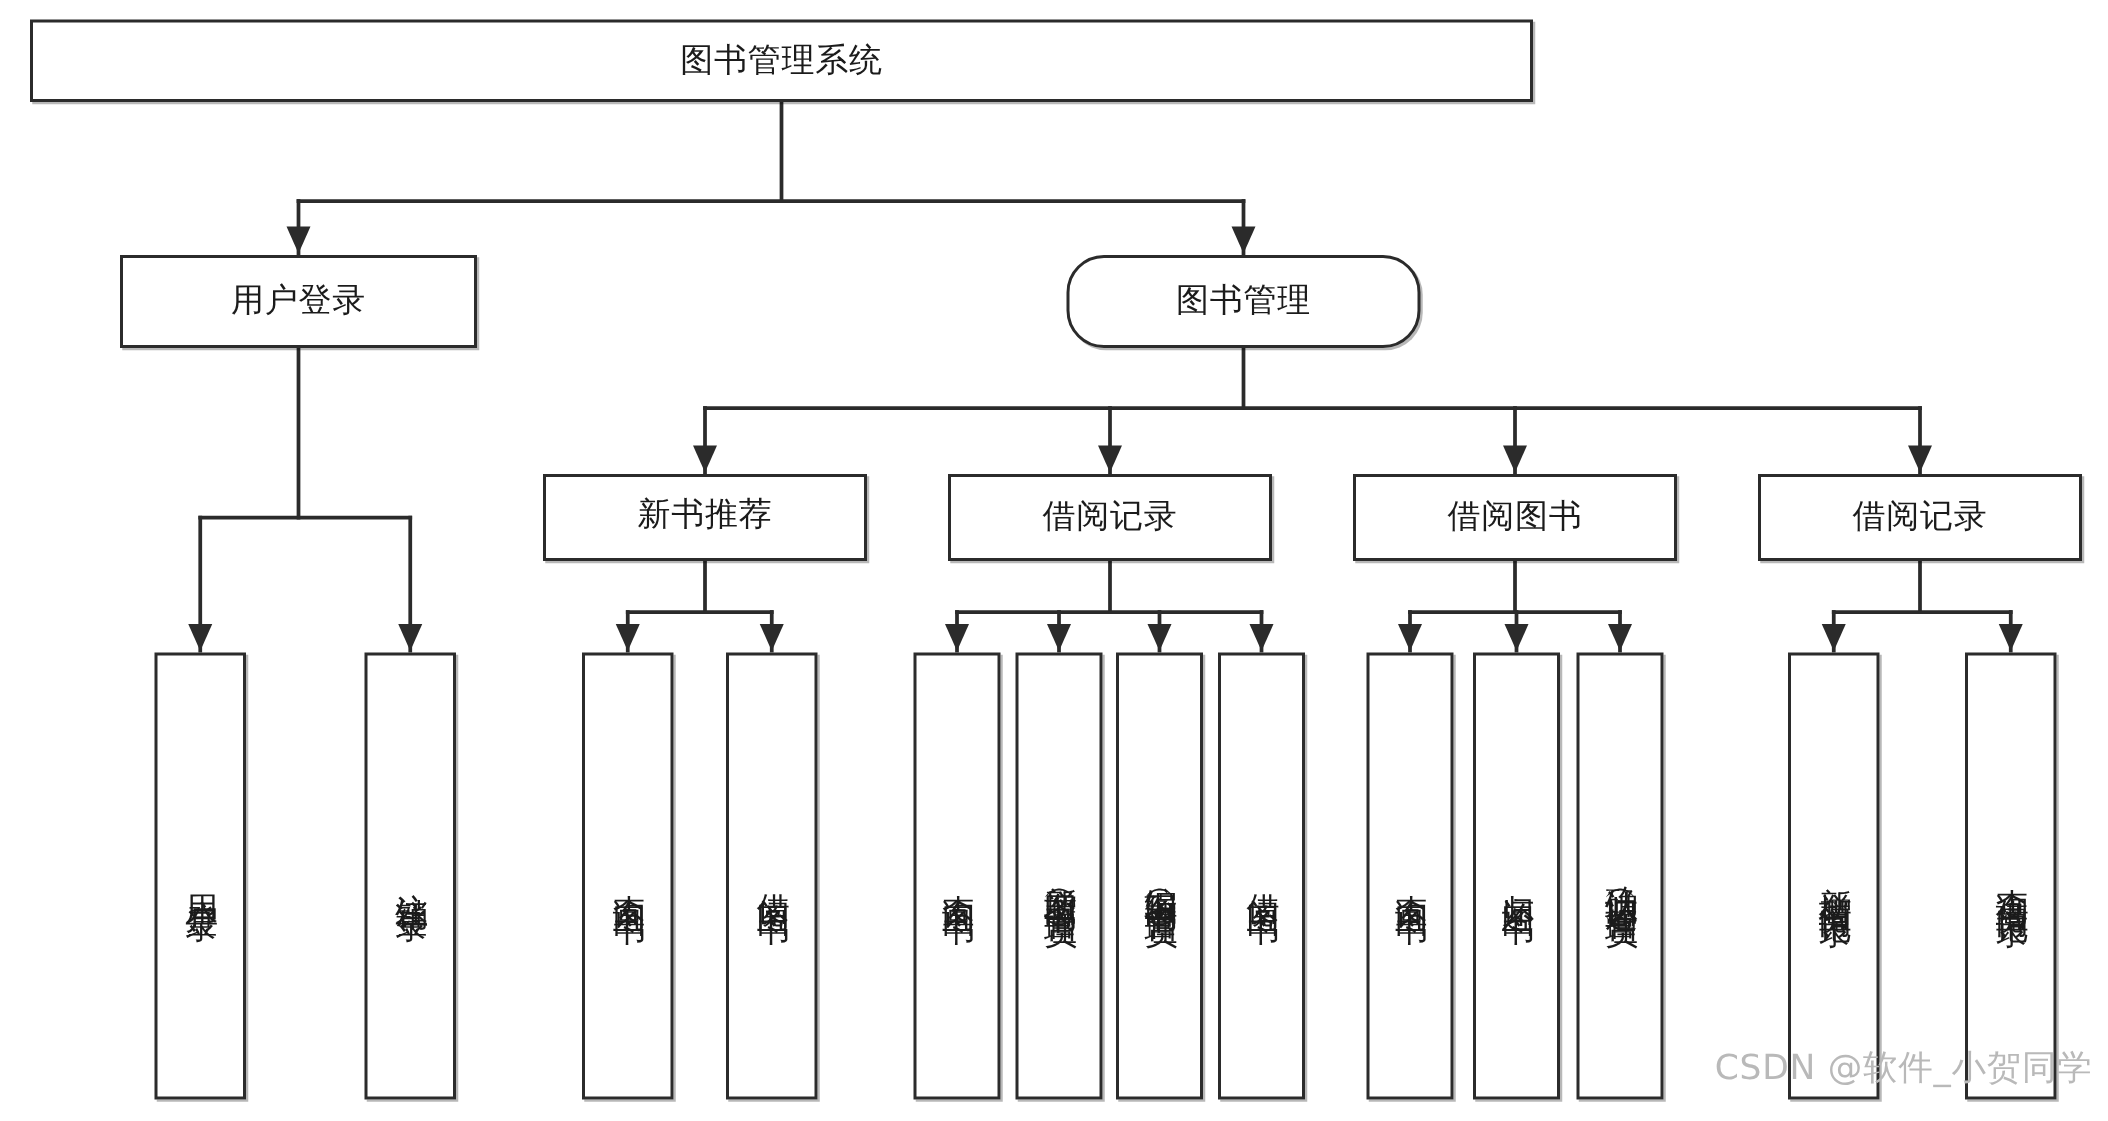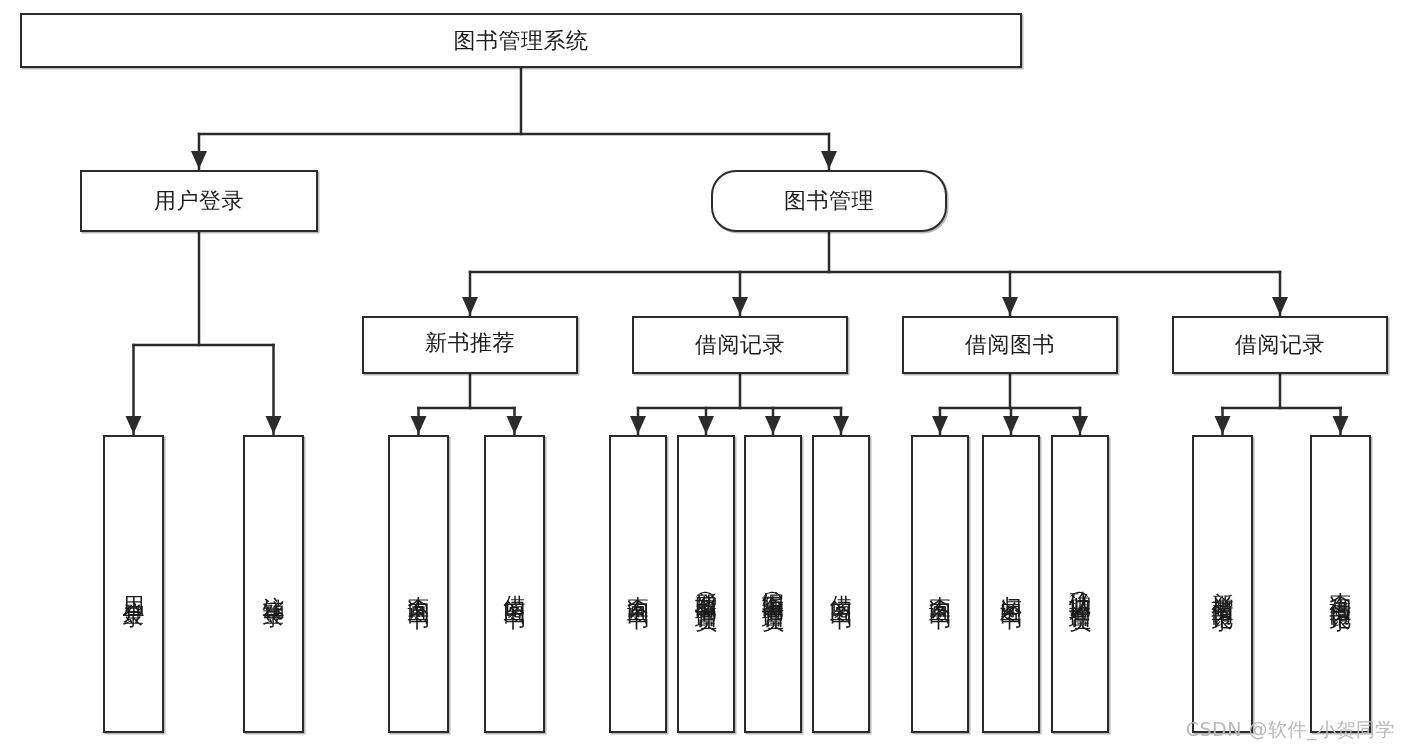--- a/index.html
+++ b/index.html
@@ -58,22 +58,22 @@
     letter-spacing: 4px;
     line-height: 1;
     max-height: 100%;
   }
   .node.vertical.tall .label {
     letter-spacing: 3px;
   }
   #watermark {
     position: absolute;
     right: 8px;
-    bottom: 4px;
-    font-size: 19px;
+    bottom: 20px;
+    font-size: 23px;
     color: #b9b9b9;
     letter-spacing: 0.5px;
     white-space: nowrap;
     user-select: none;
   }
 </style>
 </head>
 <body>
 
 <div id="diagram-root">

